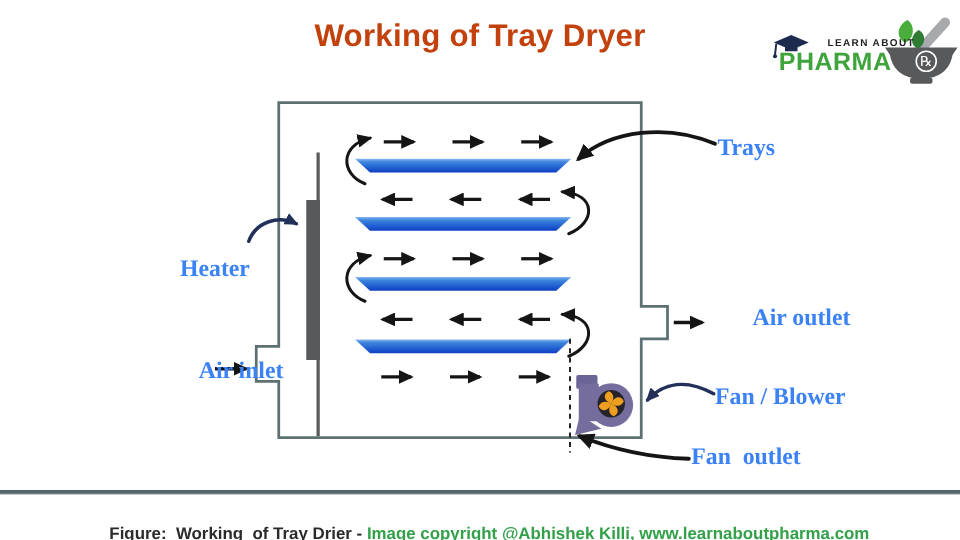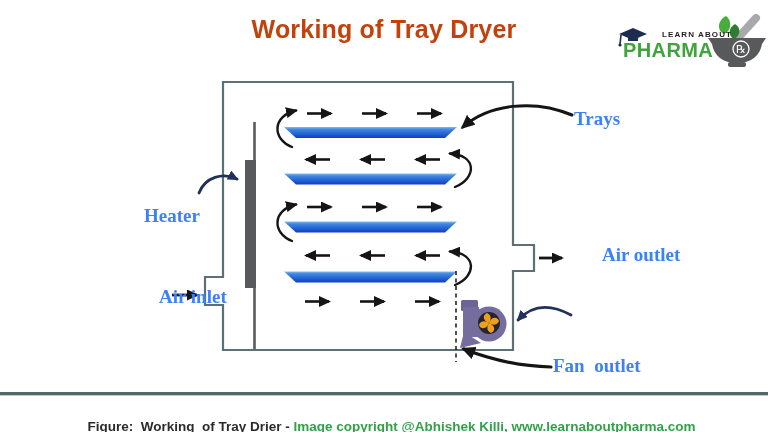--- a/index.html
+++ b/index.html
@@ -118,20 +118,21 @@
     <path d="M172,295 H197" stroke="#151515" stroke-width="2.8" fill="none" marker-end="url(#ah-b)"></path>
     <path d="M539,258 H562" stroke="#151515" stroke-width="2.8" fill="none" marker-end="url(#ah-b)"></path>
     <path d="M571,315 C549,303 531,306 518,320" stroke="#22305a" stroke-width="2.8" fill="none" stroke-linecap="round" marker-end="url(#ah-n)"></path>
     <path d="M551,367 C517,366 489,359 464,349" stroke="#151515" stroke-width="3.2" fill="none" stroke-linecap="round" marker-end="url(#ah-bL)"></path>
   </svg>
 
   <div class="dlabel lbl-heater">Heater</div>
   <div class="dlabel lbl-inlet">Air inlet</div>
   <div class="dlabel lbl-trays">Trays</div>
   <div class="dlabel lbl-outlet">Air outlet</div>
+  <div class="dlabel lbl-fanblower">Fan / Blower</div>
   <div class="dlabel lbl-fanscreen">Fan  outlet</div>
 
   <div class="logo">
     <svg class="logo-svg" viewBox="0 0 152 64" xmlns="http://www.w3.org/2000/svg">
 
       <g>
         <polygon points="3,28 17,22 31,28 17,34" fill="#1d2b4f"></polygon>
         <rect x="12" y="31" width="10" height="4" fill="#1d2b4f"></rect>
         <path d="M5,29 L4,38" stroke="#1d2b4f" stroke-width="1.6" fill="none"></path>
         <circle cx="4" cy="39" r="1.6" fill="#1d2b4f"></circle>

